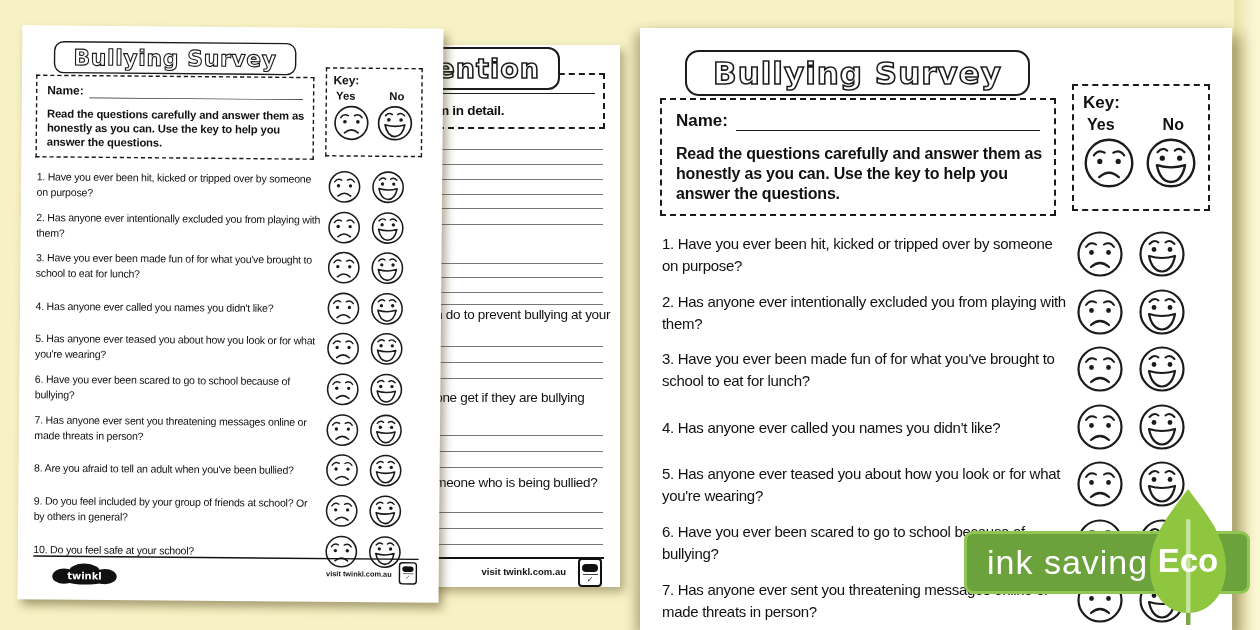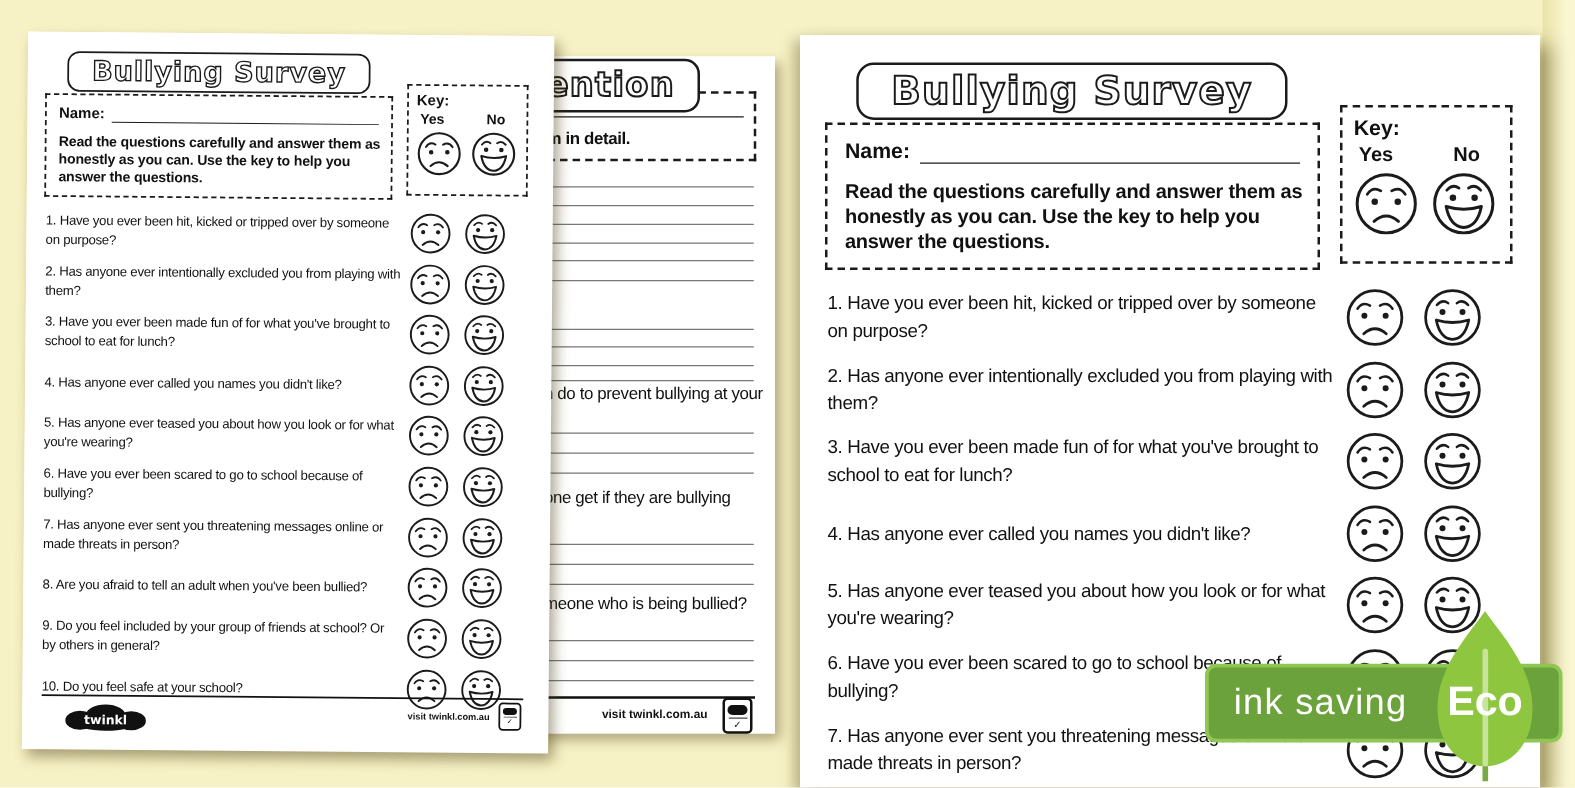--- a/index.html
+++ b/index.html
@@ -74,21 +74,21 @@
   .wline { position:absolute; left:34px; width:441px; border-top:1.2px solid #777; }
   .p-rule { position:absolute; left:30px; width:446px; top:512px; border-top:2.5px solid #111; }
   .p-visit { position:absolute; right:54px; top:521px; font-size:9.5px; font-weight:bold; }
   .p-badge { position:absolute; right:18px; top:513px; width:24px; height:29px;
     border:2px solid #111; border-radius:4px; box-sizing:border-box; }
 
   
   #eco-badge { position:absolute; left:964px; top:531px; width:286px; height:63px;
     background:#6ba23c; border:3px solid #90c653; border-radius:9px; z-index:10;
     box-sizing:border-box; display:flex; align-items:center; }
-  #ink-label { color:#fff; font-size:29px; letter-spacing:1px; padding-left:20px; }
+  #ink-label { color:#fff; font-size:34px; letter-spacing:1px; padding-left:20px; }
   #leaf-wrap { position:absolute; left:1146px; top:487px; width:84px; height:140px; z-index:11; }
   #eco-label { position:absolute; left:1146px; top:542px; width:84px; text-align:center;
     color:#fff; font-weight:bold; font-size:33px; z-index:12; }
 
   .face-defs { position:absolute; width:0; height:0; overflow:hidden; }
 </style>
 </head>
 <body>
 
 <svg class="face-defs" aria-hidden="true">

